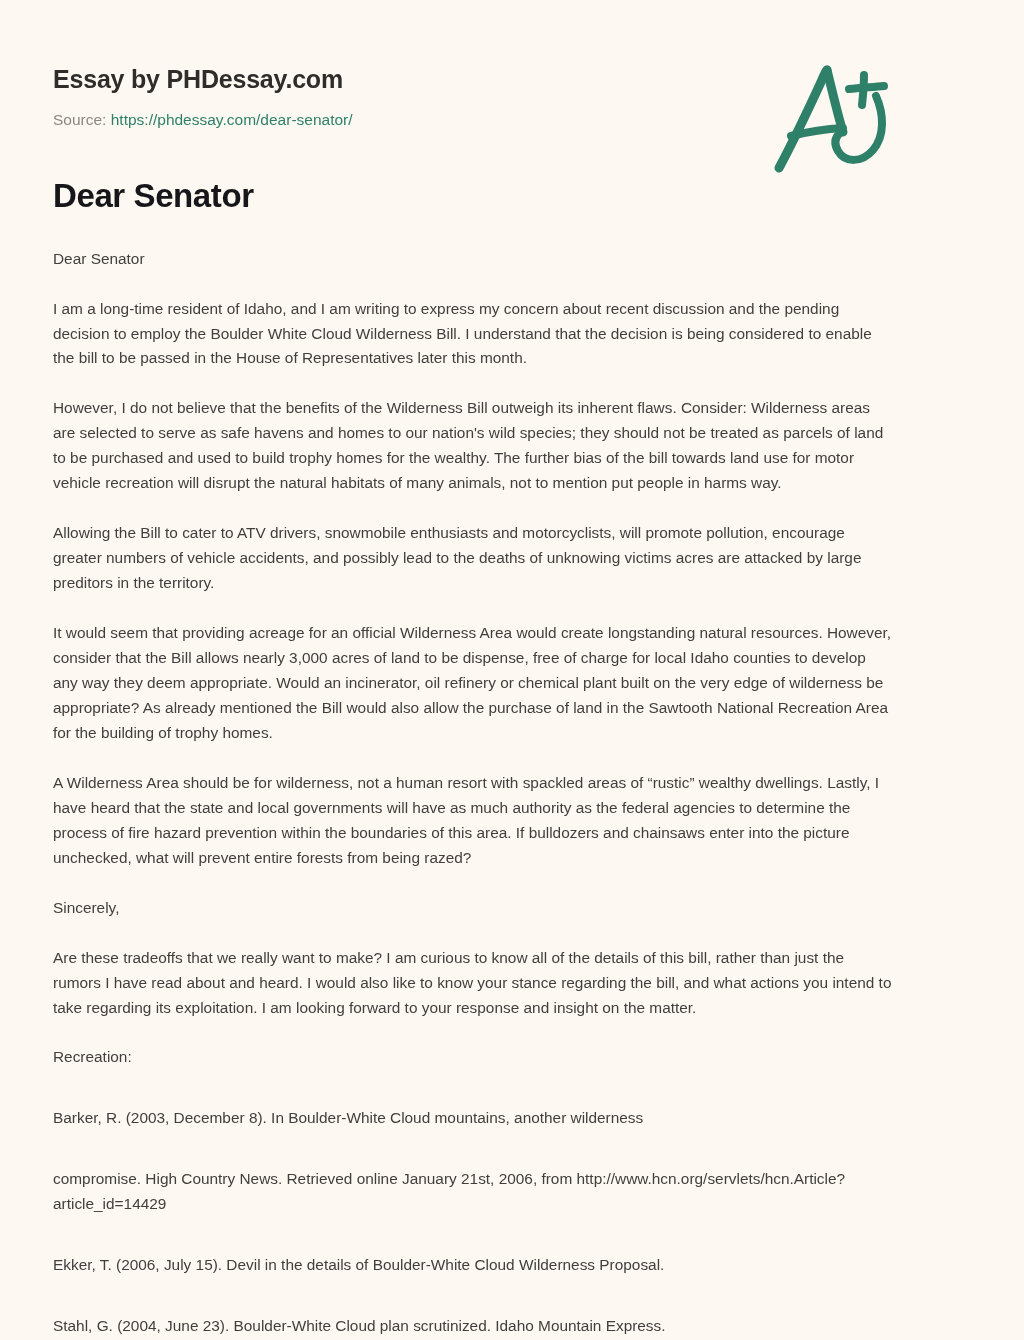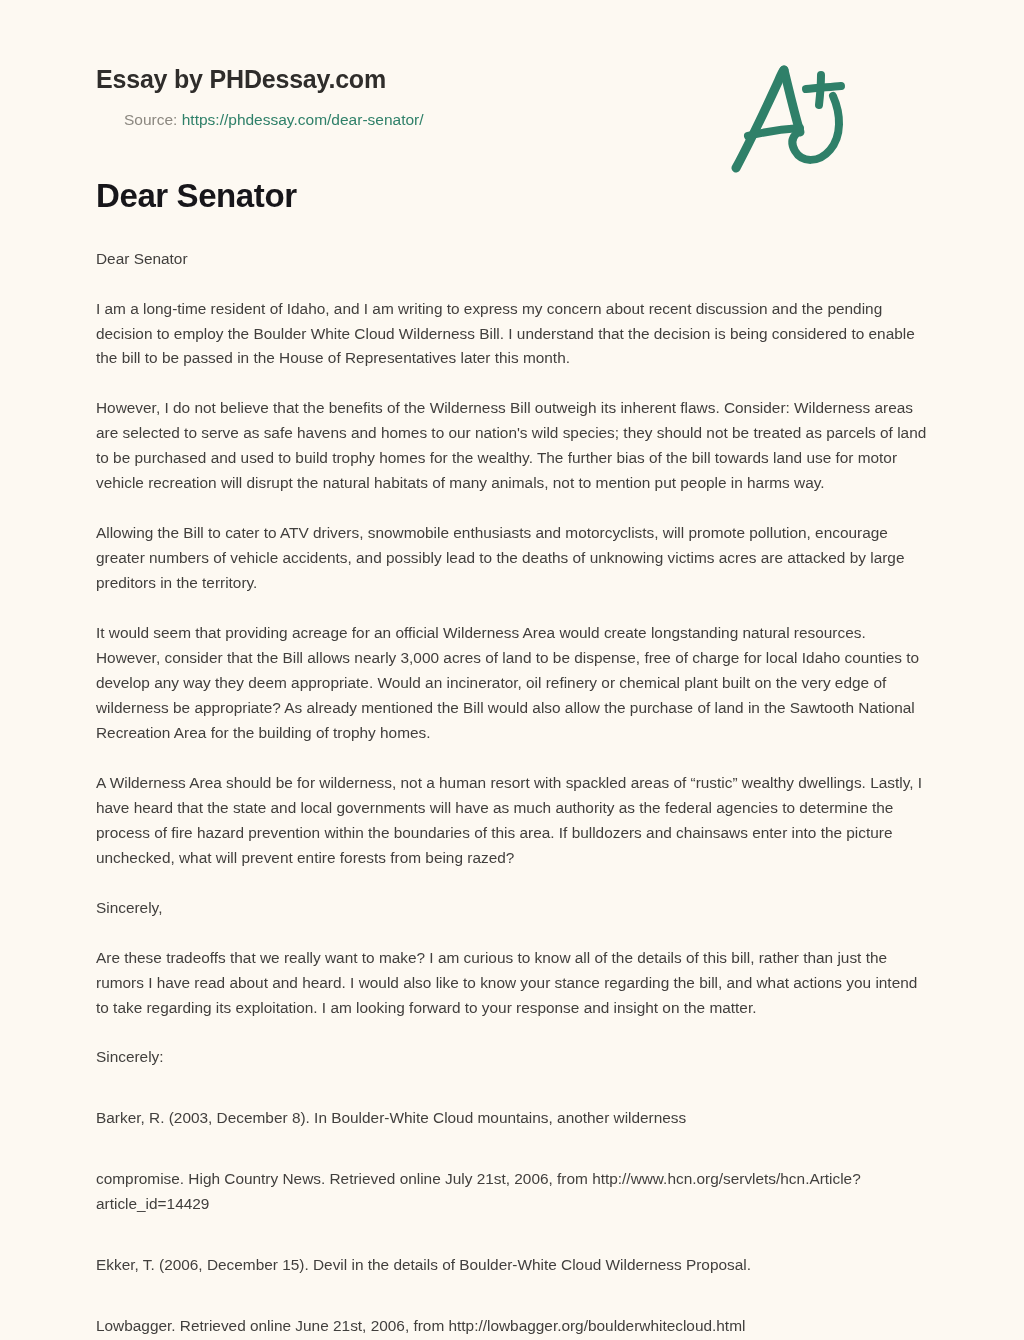--- a/index.html
+++ b/index.html
@@ -14,21 +14,21 @@
     color: #3b3a38;
     overflow: hidden;
     position: relative;
   }
 
   .page {
     position: relative;
     width: 1024px;
     height: 1340px;
     box-sizing: border-box;
-    padding: 0 96px;
+    padding: 0 53px;
   }
 
   
   .header {
     position: relative;
     padding-top: 64px;
     height: 120px;
     box-sizing: border-box;
   }
   .header-brand {
@@ -37,21 +37,20 @@
     color: #2f2d2b;
     letter-spacing: -0.2px;
     line-height: 1.2;
     margin: 0;
   }
   .header-source {
     margin-top: 16px;
     font-size: 15.5px;
     color: #8c8880;
     line-height: 1.3;
-    margin-left: 28px;
   }
   .header-source .source-url {
     color: #2f8069;
     text-decoration: none;
   }
 
   
   .logo {
     position: absolute;
     top: 56px;
@@ -124,22 +123,21 @@
 
   <div class="doc-body">
     <p>Dear Senator</p>
     <p>I am a long-time resident of Idaho, and I am writing to express my concern about recent discussion and the pending decision to employ the Boulder White Cloud Wilderness Bill. I understand that the decision is being considered to enable the bill to be passed in the House of Representatives later this month.</p>
     <p>However, I do not believe that the benefits of the Wilderness Bill outweigh its inherent flaws. Consider: Wilderness areas are selected to serve as safe havens and homes to our nation's wild species; they should not be treated as parcels of land to be purchased and used to build trophy homes for the wealthy. The further bias of the bill towards land use for motor vehicle recreation will disrupt the natural habitats of many animals, not to mention put people in harms way.</p>
     <p>Allowing the Bill to cater to ATV drivers, snowmobile enthusiasts and motorcyclists, will promote pollution, encourage greater numbers of vehicle accidents, and possibly lead to the deaths of unknowing victims acres are attacked by large preditors in the territory.</p>
     <p>It would seem that providing acreage for an official Wilderness Area would create longstanding natural resources. However, consider that the Bill allows nearly 3,000 acres of land to be dispense, free of charge for local Idaho counties to develop any way they deem appropriate. Would an incinerator, oil refinery or chemical plant built on the very edge of wilderness be appropriate? As already mentioned the Bill would also allow the purchase of land in the Sawtooth National Recreation Area for the building of trophy homes.</p>
     <p>A Wilderness Area should be for wilderness, not a human resort with spackled areas of “rustic” wealthy dwellings. Lastly, I have heard that the state and local governments will have as much authority as the federal agencies to determine the process of fire hazard prevention within the boundaries of this area. If bulldozers and chainsaws enter into the picture unchecked, what will prevent entire forests from being razed?</p>
     <p>Sincerely,</p>
     <p>Are these tradeoffs that we really want to make? I am curious to know all of the details of this bill, rather than just the rumors I have read about and heard. I would also like to know your stance regarding the bill, and what actions you intend to take regarding its exploitation. I am looking forward to your response and insight on the matter.</p>
-    <p>Sincerely:</p>
+    <p>Recreation:</p>
     <p class="ref">Barker, R. (2003, December 8). In Boulder-White Cloud mountains, another wilderness</p>
-    <p class="ref">compromise. High Country News. Retrieved online July 21st, 2006, from http://www.hcn.org/servlets/hcn.Article?article_id=14429</p>
-    <p class="ref">Ekker, T. (2006, December 15). Devil in the details of Boulder-White Cloud Wilderness Proposal.</p>
-    <p class="ref">Lowbagger. Retrieved online June 21st, 2006, from http://lowbagger.org/boulderwhitecloud.html</p>
+    <p class="ref">compromise. High Country News. Retrieved online January 21st, 2006, from http://www.hcn.org/servlets/hcn.Article?article_id=14429</p>
+    <p class="ref">Ekker, T. (2006, July 15). Devil in the details of Boulder-White Cloud Wilderness Proposal.</p>
     <p class="ref">Stahl, G. (2004, June 23). Boulder-White Cloud plan scrutinized. Idaho Mountain Express.</p>
 
   </div>
 
 </div>
 
 </body></html>

